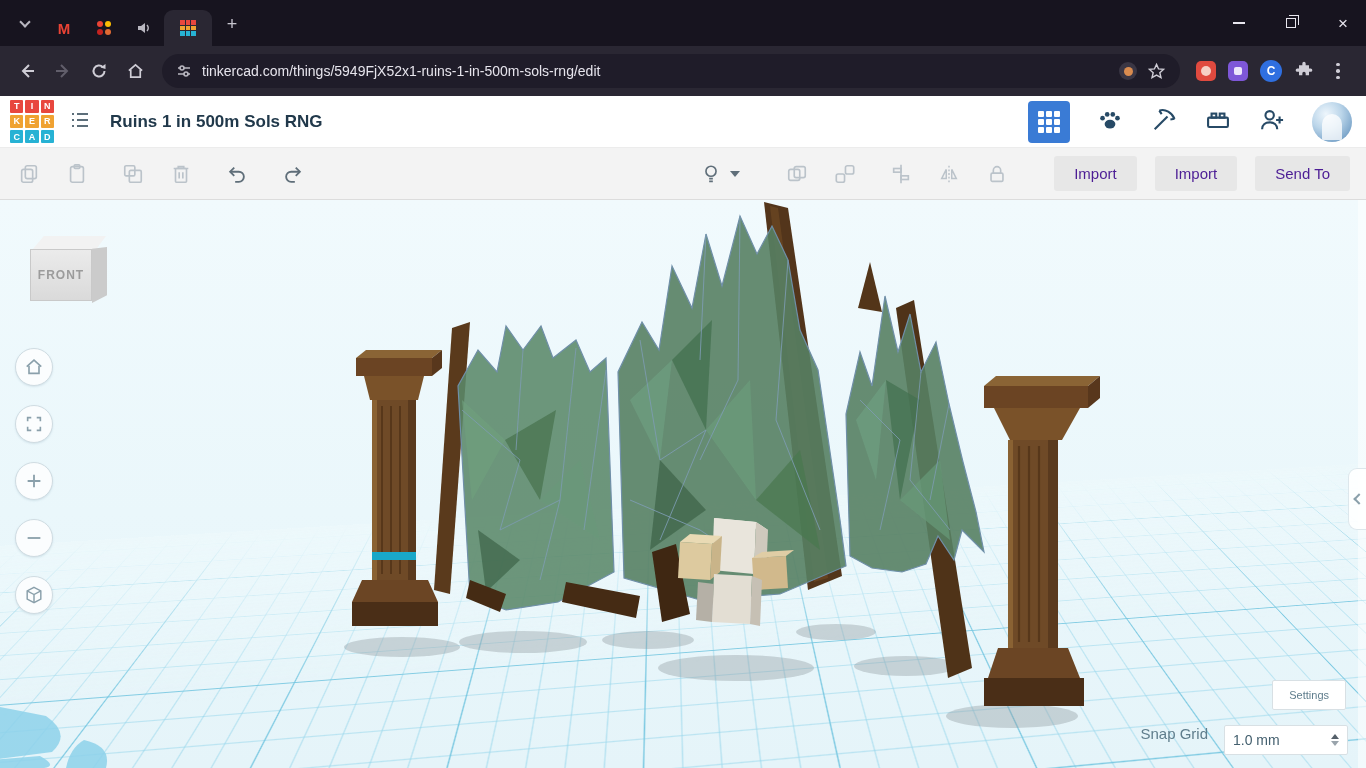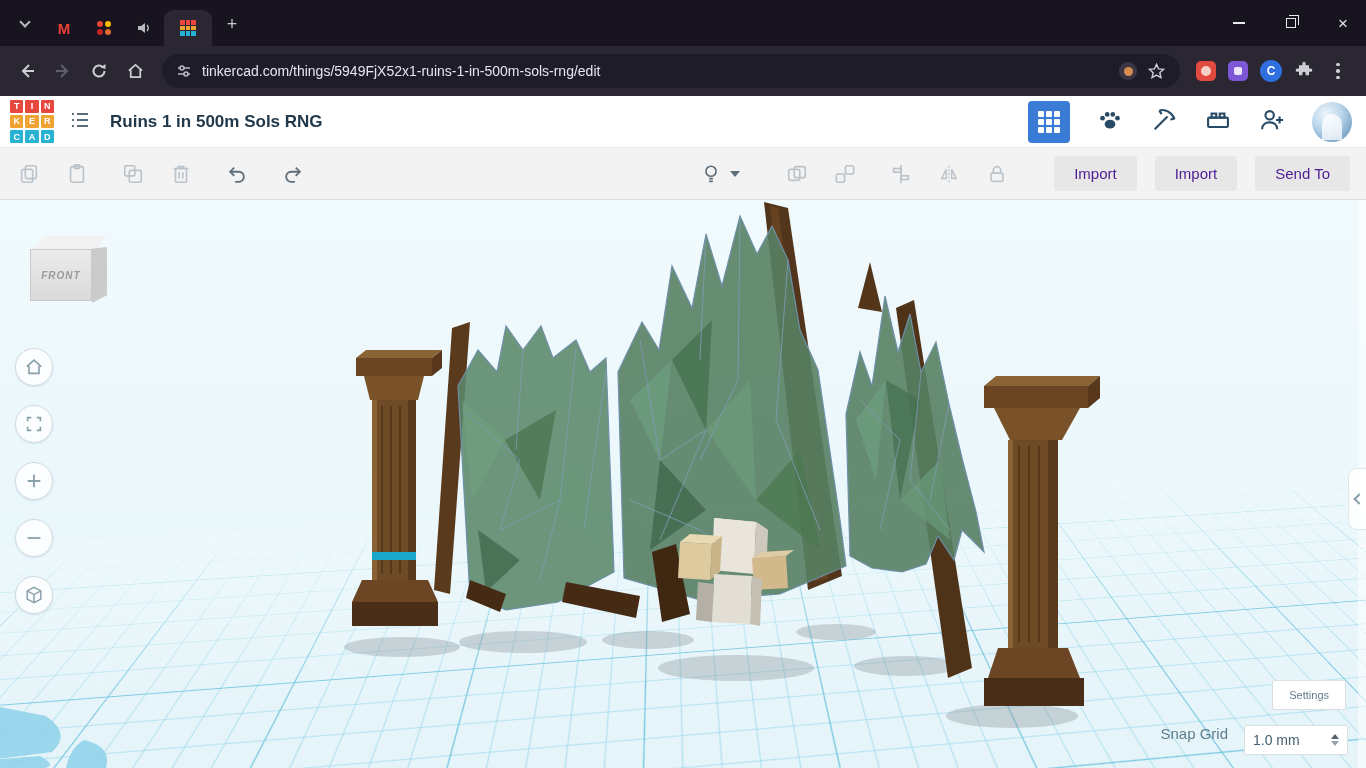--- a/index.html
+++ b/index.html
@@ -91,41 +91,41 @@
   .gridplane::after { content:""; position:absolute; inset:0;
     background:linear-gradient(to bottom, rgba(236,248,251,1) 0%, rgba(236,248,251,0) 14%); }
   .scene { position:absolute; inset:0; }
 
   .viewcube { position:absolute; left:26px; top:30px; width:86px; height:80px; }
   .vc-top { position:absolute; left:6px; top:6px; width:74px; height:14px; background:#f2f2f2;
     clip-path:polygon(0% 100%, 16% 0%, 100% 0%, 86% 100%); }
   .vc-front { position:absolute; left:4px; top:19px; width:62px; height:52px;
     background:linear-gradient(180deg,#ebebeb,#dadada); border:1px solid #c9c9c9;
     display:flex; align-items:center; justify-content:center;
-    color:#9b9b9b; font-size:10px; font-weight:bold; letter-spacing:1px;font-style:italic; }
+    color:#9b9b9b; font-size:12px; font-weight:bold; letter-spacing:1px; }
   .vc-right { position:absolute; left:66px; top:17px; width:15px; height:56px; background:#cbcbcb;
     clip-path:polygon(0 3%, 100% 0%, 100% 86%, 0 100%); }
 
   .vtools { position:absolute; left:15px; top:148px; display:flex; flex-direction:column; gap:19px; }
   .vbtn { width:38px; height:38px; border-radius:50%; background:#fbfdfe; border:1px solid #cfdbe1;
     display:flex; align-items:center; justify-content:center; color:#8aa0ab;
     box-shadow:0 1px 2px rgba(100,140,160,.18); }
   .vbtn svg { stroke:currentColor; fill:none; }
 
   .phandle { position:absolute; right:0; top:268px; width:18px; height:62px; background:rgba(255,255,255,.9);
     border:1px solid #dde7ec; border-right:none; border-radius:9px 0 0 9px;
     display:flex; align-items:center; justify-content:center; }
   .chev-left { width:8px; height:8px; border-left:2px solid #8aa0ab; border-bottom:2px solid #8aa0ab; transform:rotate(45deg); margin-left:3px; }
   .rightstrip { position:absolute; right:0; top:0; width:8px; height:100%; background:rgba(255,255,255,.5); }
 
   .settingsbtn { position:absolute; right:20px; bottom:58px; padding:8px 16px; background:#fff;
     border:1px solid #d8e0e4; border-radius:2px; color:#5f7d8c; font-size:11px; }
   .snaprow { position:absolute; right:18px; bottom:13px; display:flex; align-items:flex-start; gap:16px; }
   .snaplabel { color:#5f7d8c; font-size:15px; }
-  .snapselect { width:104px; height:30px; background:#fff; border:1px solid #d8e0e4; border-radius:2px;
+  .snapselect { width:124px; height:30px; background:#fff; border:1px solid #d8e0e4; border-radius:2px;
     display:flex; align-items:center; padding:0 8px; gap:6px; }
   .snapvalue { color:#44606f; font-size:14px; flex:1; }
   .spincarets { display:flex; flex-direction:column; gap:2px; align-items:center; }
   .tri-up { width:0; height:0; border-left:4px solid transparent; border-right:4px solid transparent; border-bottom:5px solid #55606a; }
   .tri-dn { width:0; height:0; border-left:4px solid transparent; border-right:4px solid transparent; border-top:5px solid #9aa4ac; }
 </style>
 </head>
 <body>
 
 <div class="screen">

